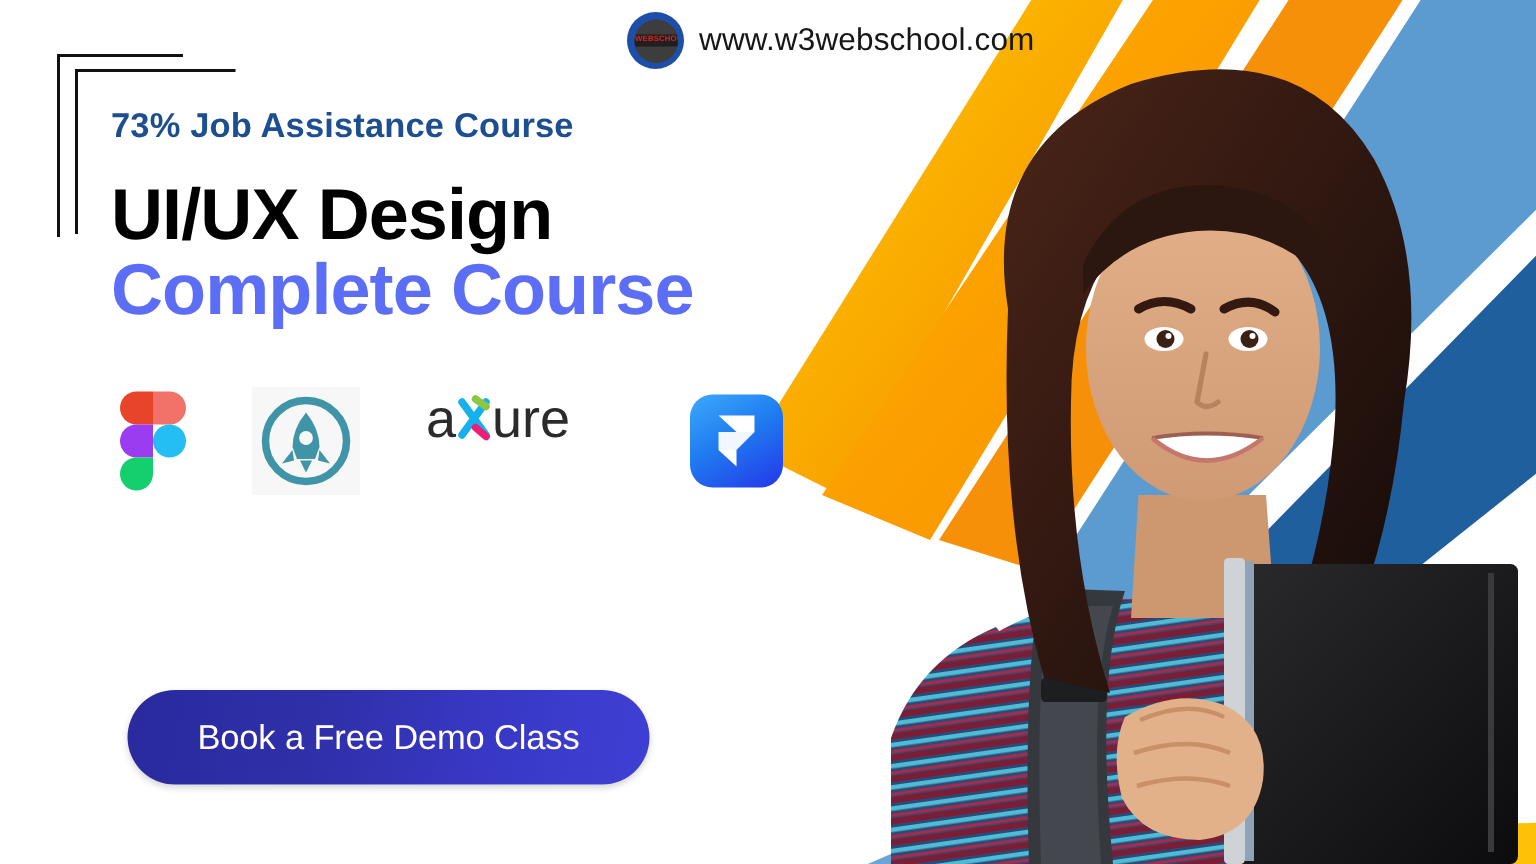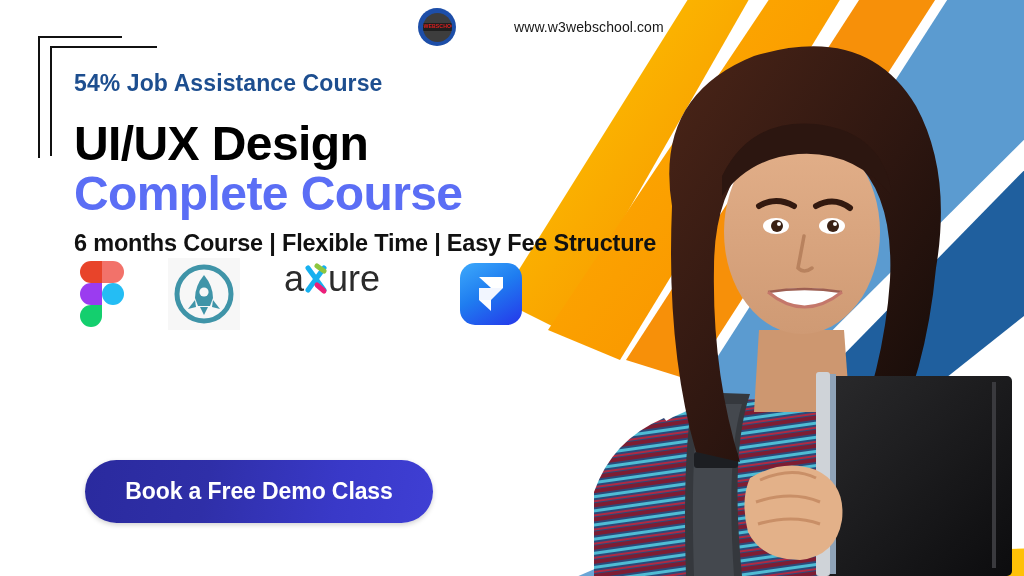--- a/index.html
+++ b/index.html
@@ -43,23 +43,22 @@
     display:flex;align-items:center;justify-content:center;
     overflow:hidden;
   }
   .logo-text{
     font-size:5.2px;font-weight:bold;letter-spacing:.1px;
     color:#e02020;white-space:nowrap;line-height:1;
     background:#1f1f1f;padding:1px 1px;
   }
   .logo-text .g{color:#3fae3f;}
   .brand-url{
-    font-size:14px;color:#171717;letter-spacing:.1px;
+    font-size:21px;color:#171717;letter-spacing:.1px;
     font-family:"Liberation Sans", sans-serif;
-    margin-left:48px;
   }
 
   
   .copy{position:absolute;left:74px;top:70px;width:600px;}
   .eyebrow{
     font-size:23px;font-weight:bold;color:#1d4e8f;
     letter-spacing:.1px;line-height:1.15;margin:0;
   }
   .h1{
     font-size:48px;font-weight:bold;color:#000000;
@@ -109,21 +108,21 @@
     font-size:17.5px;font-weight:bold;color:#141414;
     line-height:1.52;letter-spacing:-.1px;margin:0;
   }
 
   
   .cta{
     position:absolute;left:85px;top:460px;
     width:348px;height:63px;border:none;
     border-radius:32px;
     background:linear-gradient(100deg,#2a2a9e 0%,#2f2fa8 35%,#3939c8 72%,#3f3fd4 100%);
-    color:#ffffff;font-size:23px;font-weight:bold;
+    color:#ffffff;font-size:23px;font-weight:normal;
     letter-spacing:-.1px;
     font-family:"Liberation Sans", sans-serif;
     cursor:pointer;
     display:flex;align-items:center;justify-content:center;
     box-shadow:0 2px 5px rgba(0,0,0,.18);
   }
 
   
   .photo{position:absolute;right:0;top:0;width:470px;height:576px;overflow:hidden;}
   .photo svg{display:block;}
@@ -251,24 +250,23 @@
   <div class="brandbar">
     <span class="logo-mark">
       <span class="logo-inner">
         <span class="logo-text"><span class="g">W3</span><span>WEB</span><span>SCHOOL</span></span>
       </span>
     </span>
     <span class="brand-url">www.w3webschool.com</span>
   </div>
 
   <div class="copy">
-    <p class="eyebrow">54% Job Assistance Course</p>
+    <p class="eyebrow">73% Job Assistance Course</p>
     <h1 class="h1">UI/UX Design</h1>
     <h1 class="h2">Complete Course</h1>
-    <p class="subline">6 months Course |  Flexible Time | Easy Fee Structure</p>
   </div>
 
   <div class="tools">
 
     <span class="tool">
       <span class="figma">
         <i class="fg-tl"></i>
           <i class="fg-tr"></i>
         <i class="fg-ml"></i>
           <i class="fg-mr"></i>

